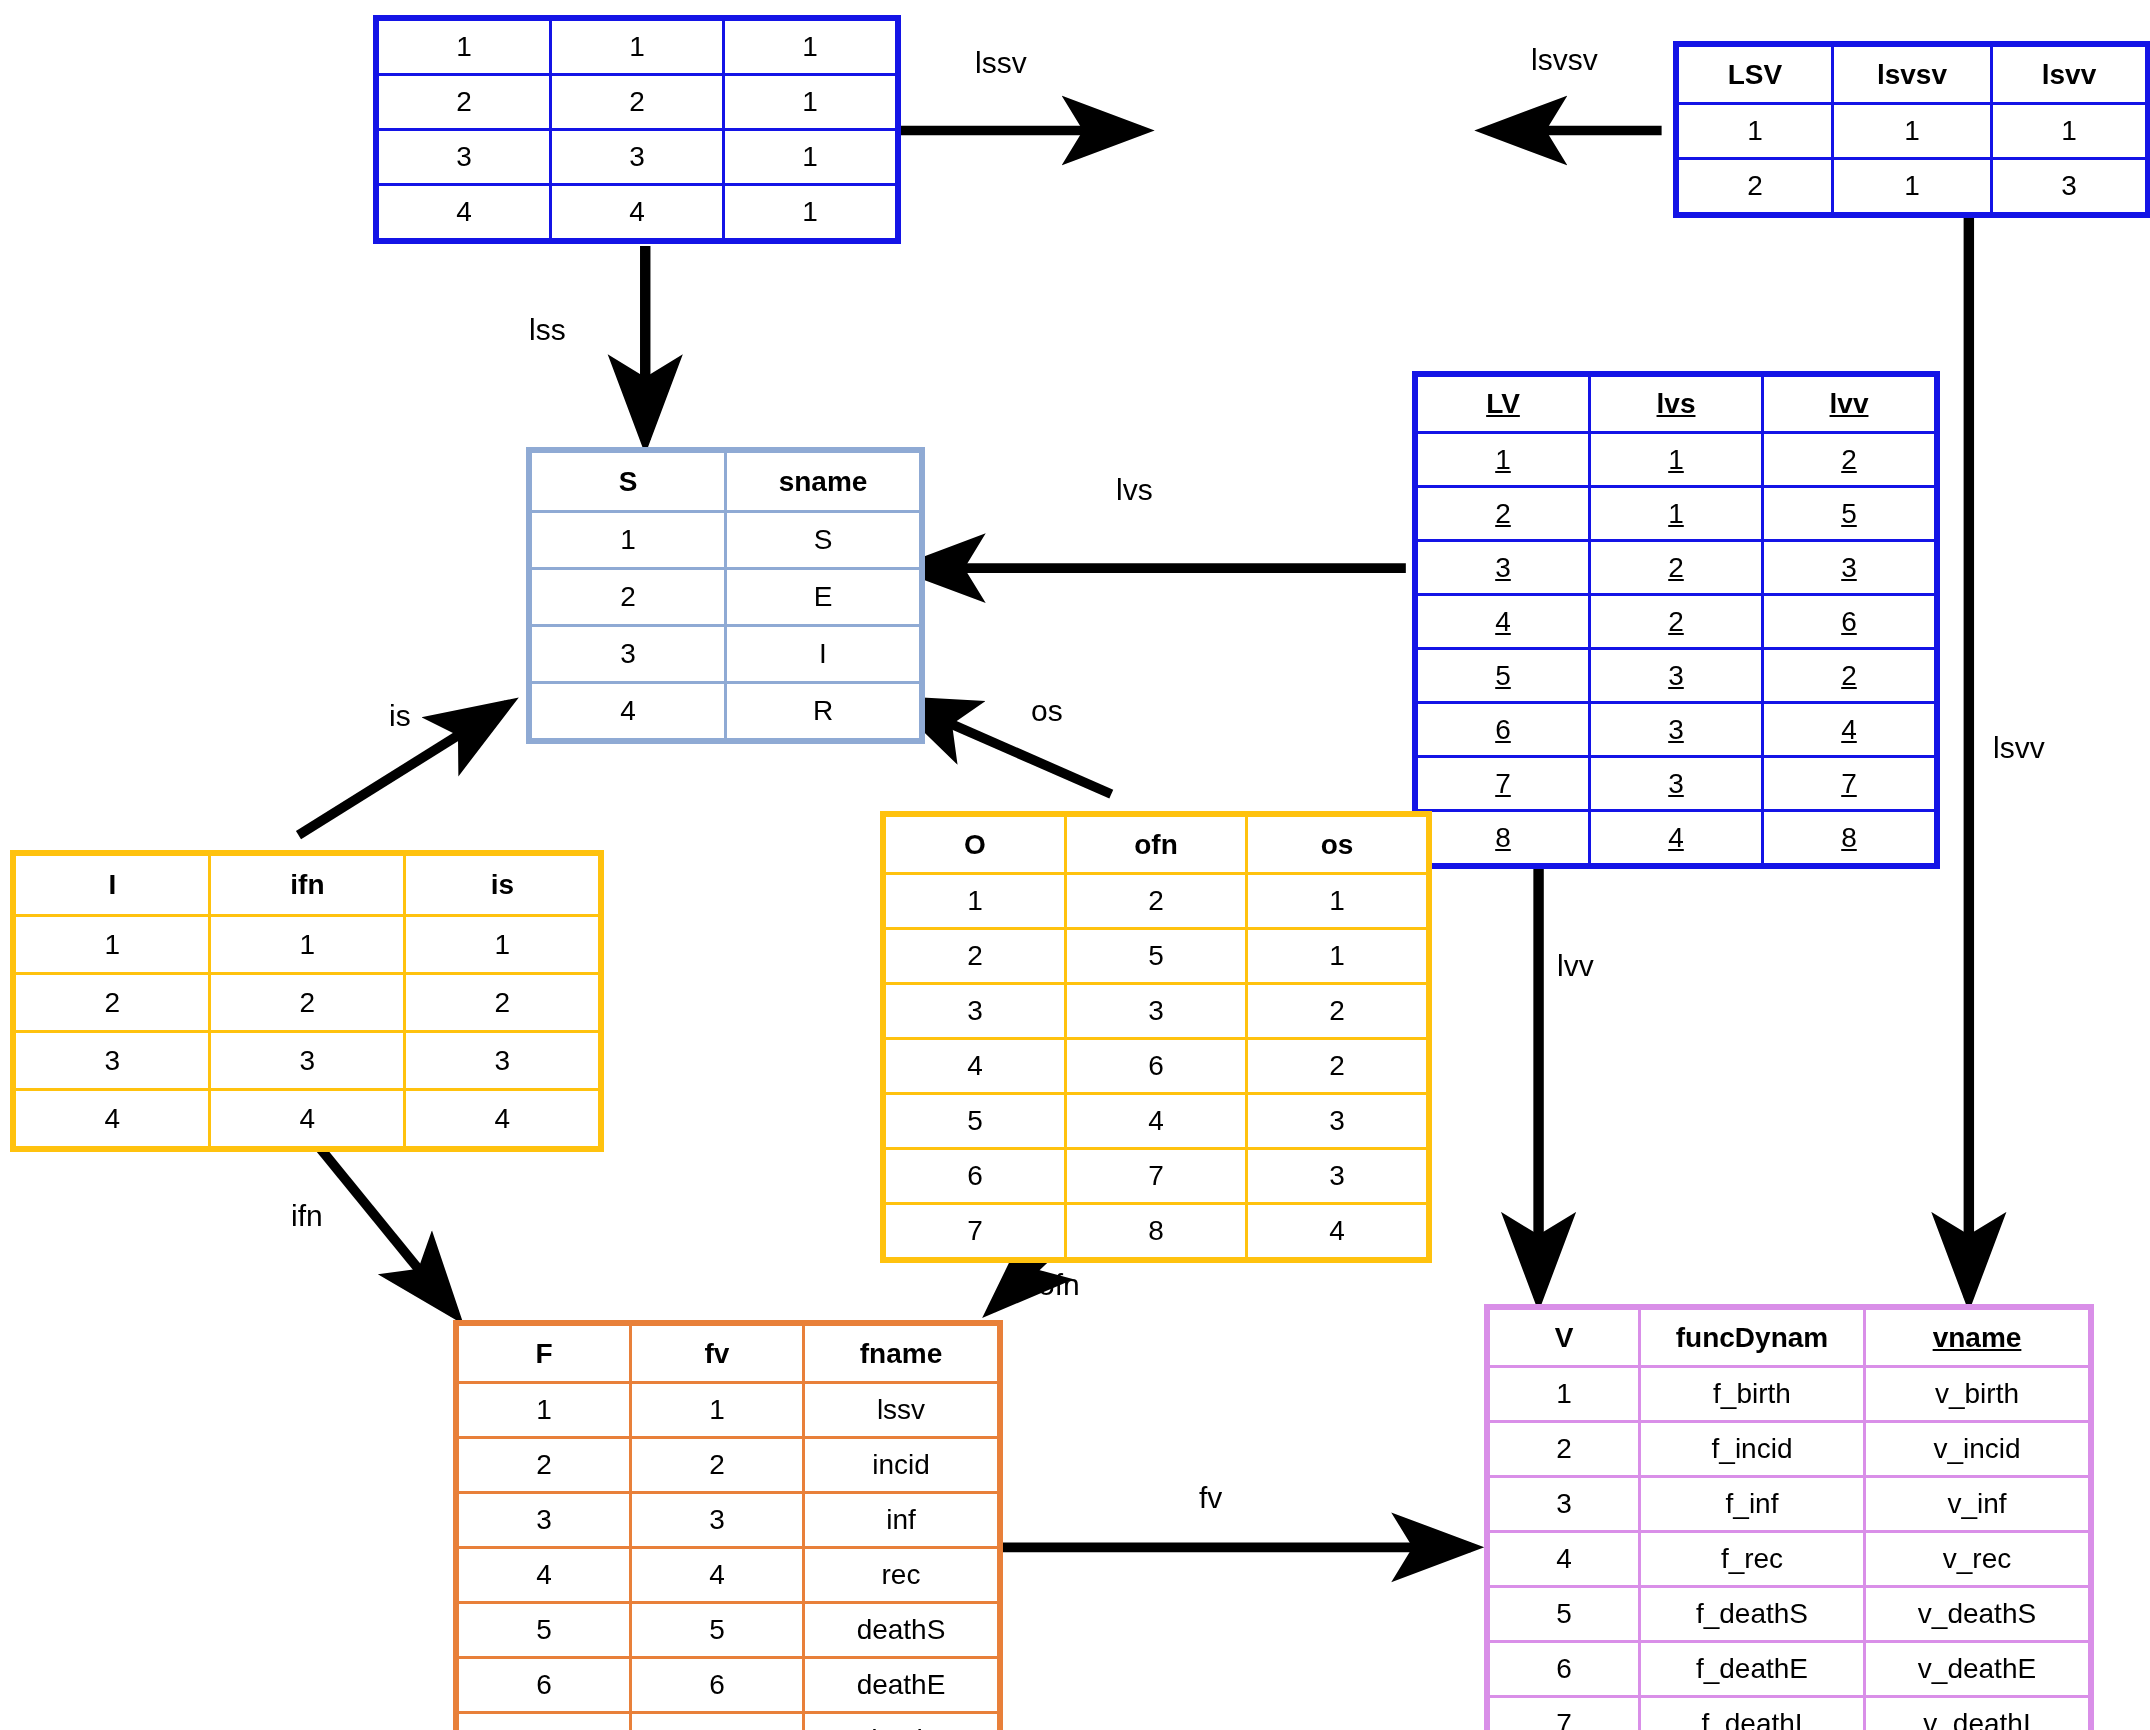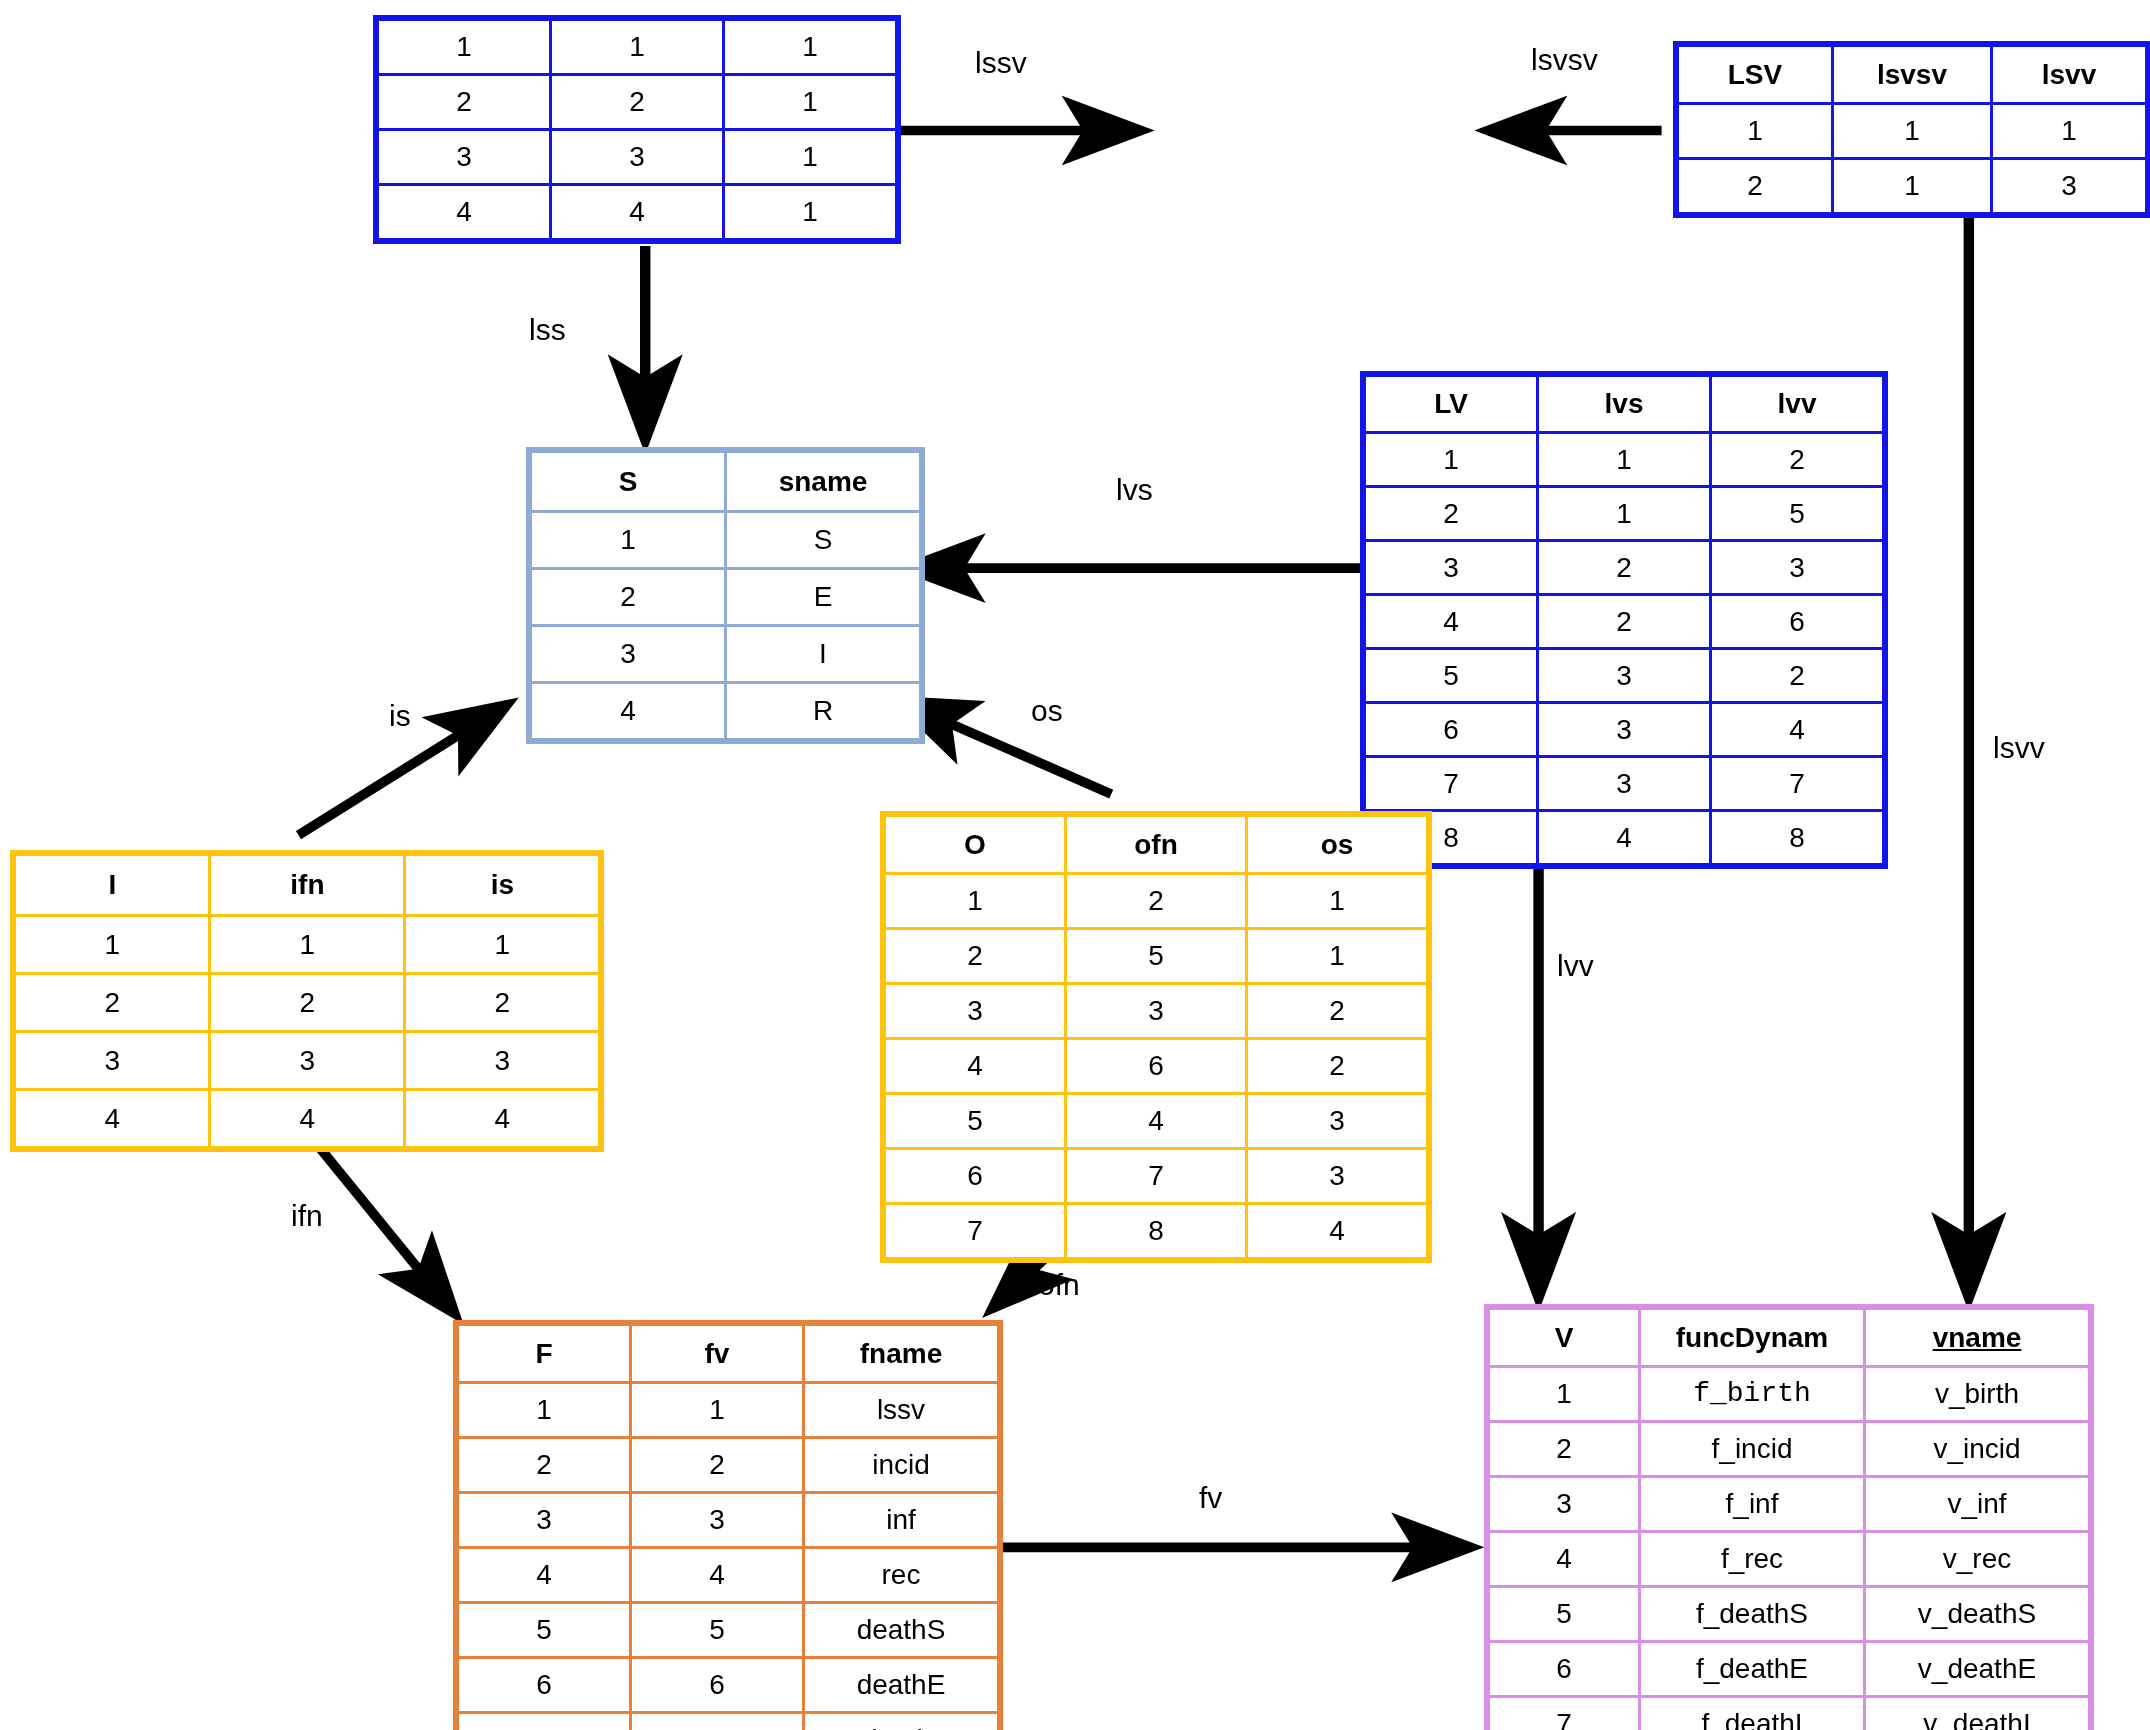--- a/index.html
+++ b/index.html
@@ -195,21 +195,21 @@
             <td style="width: 186px; height: 45px; border-right: none; border-bottom: 3.7px solid rgb(143, 170, 212);">I</td>
           </tr>
           <tr>
             <td style="width: 186px; height: 45px; border-right: 3.7px solid rgb(143, 170, 212); border-bottom: none;">4</td>
             <td style="width: 186px; height: 45px; border-right: none; border-bottom: none;">R</td>
           </tr>
         </tbody>
       </table>
   </div>
 
-  <div class="tbl" style="left: 1360px; top: 371px; border-width: 6px; border-color: rgb(20, 20, 230);">
+  <div class="tbl" style="left: 1412px; top: 371px; border-width: 6px; border-color: rgb(20, 20, 230); text-decoration: underline;">
     <table style="border-spacing: 0px;">
         <tbody>
           <tr>
             <th style="width: 164px; height: 42px; border-right: 3.7px solid rgb(20, 20, 230); border-bottom: 3.7px solid rgb(20, 20, 230);">LV</th>
             <th style="width: 164px; height: 42px; border-right: 3.7px solid rgb(20, 20, 230); border-bottom: 3.7px solid rgb(20, 20, 230);">lvs</th>
             <th style="width: 164px; height: 42px; border-right: none; border-bottom: 3.7px solid rgb(20, 20, 230);">lvv</th>
           </tr>
           <tr>
             <td style="width: 164px; height: 42px; border-right: 3.7px solid rgb(20, 20, 230); border-bottom: 3.7px solid rgb(20, 20, 230);">1</td>
             <td style="width: 164px; height: 42px; border-right: 3.7px solid rgb(20, 20, 230); border-bottom: 3.7px solid rgb(20, 20, 230);">1</td>
@@ -383,21 +383,21 @@
   <div class="tbl" style="left: 1484px; top: 1304px; border-width: 6px; border-color: rgb(217, 143, 232);">
     <table style="border-spacing: 0px;">
         <tbody>
           <tr>
             <th style="width: 142px; height: 43px; border-right: 3.7px solid rgb(217, 143, 232); border-bottom: 3.7px solid rgb(217, 143, 232);">V</th>
             <th style="width: 216px; height: 43px; border-right: 3.7px solid rgb(217, 143, 232); border-bottom: 3.7px solid rgb(217, 143, 232);">funcDynam</th>
             <th style="width: 216px; height: 43px; border-right: none; border-bottom: 3.7px solid rgb(217, 143, 232); text-decoration: underline;">vname</th>
           </tr>
           <tr>
             <td style="width: 142px; height: 43px; border-right: 3.7px solid rgb(217, 143, 232); border-bottom: 3.7px solid rgb(217, 143, 232);">1</td>
-            <td style="width: 216px; height: 43px; border-right: 3.7px solid rgb(217, 143, 232); border-bottom: 3.7px solid rgb(217, 143, 232); font-family: Liberation Mono, monospace;">f_birth</td>
+            <td style="width: 216px; height: 43px; border-right: 3.7px solid rgb(217, 143, 232); border-bottom: 3.7px solid rgb(217, 143, 232);">f_birth</td>
             <td style="width: 216px; height: 43px; border-right: none; border-bottom: 3.7px solid rgb(217, 143, 232);">v_birth</td>
           </tr>
           <tr>
             <td style="width: 142px; height: 43px; border-right: 3.7px solid rgb(217, 143, 232); border-bottom: 3.7px solid rgb(217, 143, 232);">2</td>
             <td style="width: 216px; height: 43px; border-right: 3.7px solid rgb(217, 143, 232); border-bottom: 3.7px solid rgb(217, 143, 232); margin-top: 16px;">f_incid</td>
             <td style="width: 216px; height: 43px; border-right: none; border-bottom: 3.7px solid rgb(217, 143, 232);">v_incid</td>
           </tr>
           <tr>
             <td style="width: 142px; height: 43px; border-right: 3.7px solid rgb(217, 143, 232); border-bottom: 3.7px solid rgb(217, 143, 232);">3</td>
             <td style="width: 216px; height: 43px; border-right: 3.7px solid rgb(217, 143, 232); border-bottom: 3.7px solid rgb(217, 143, 232);">f_inf</td>

